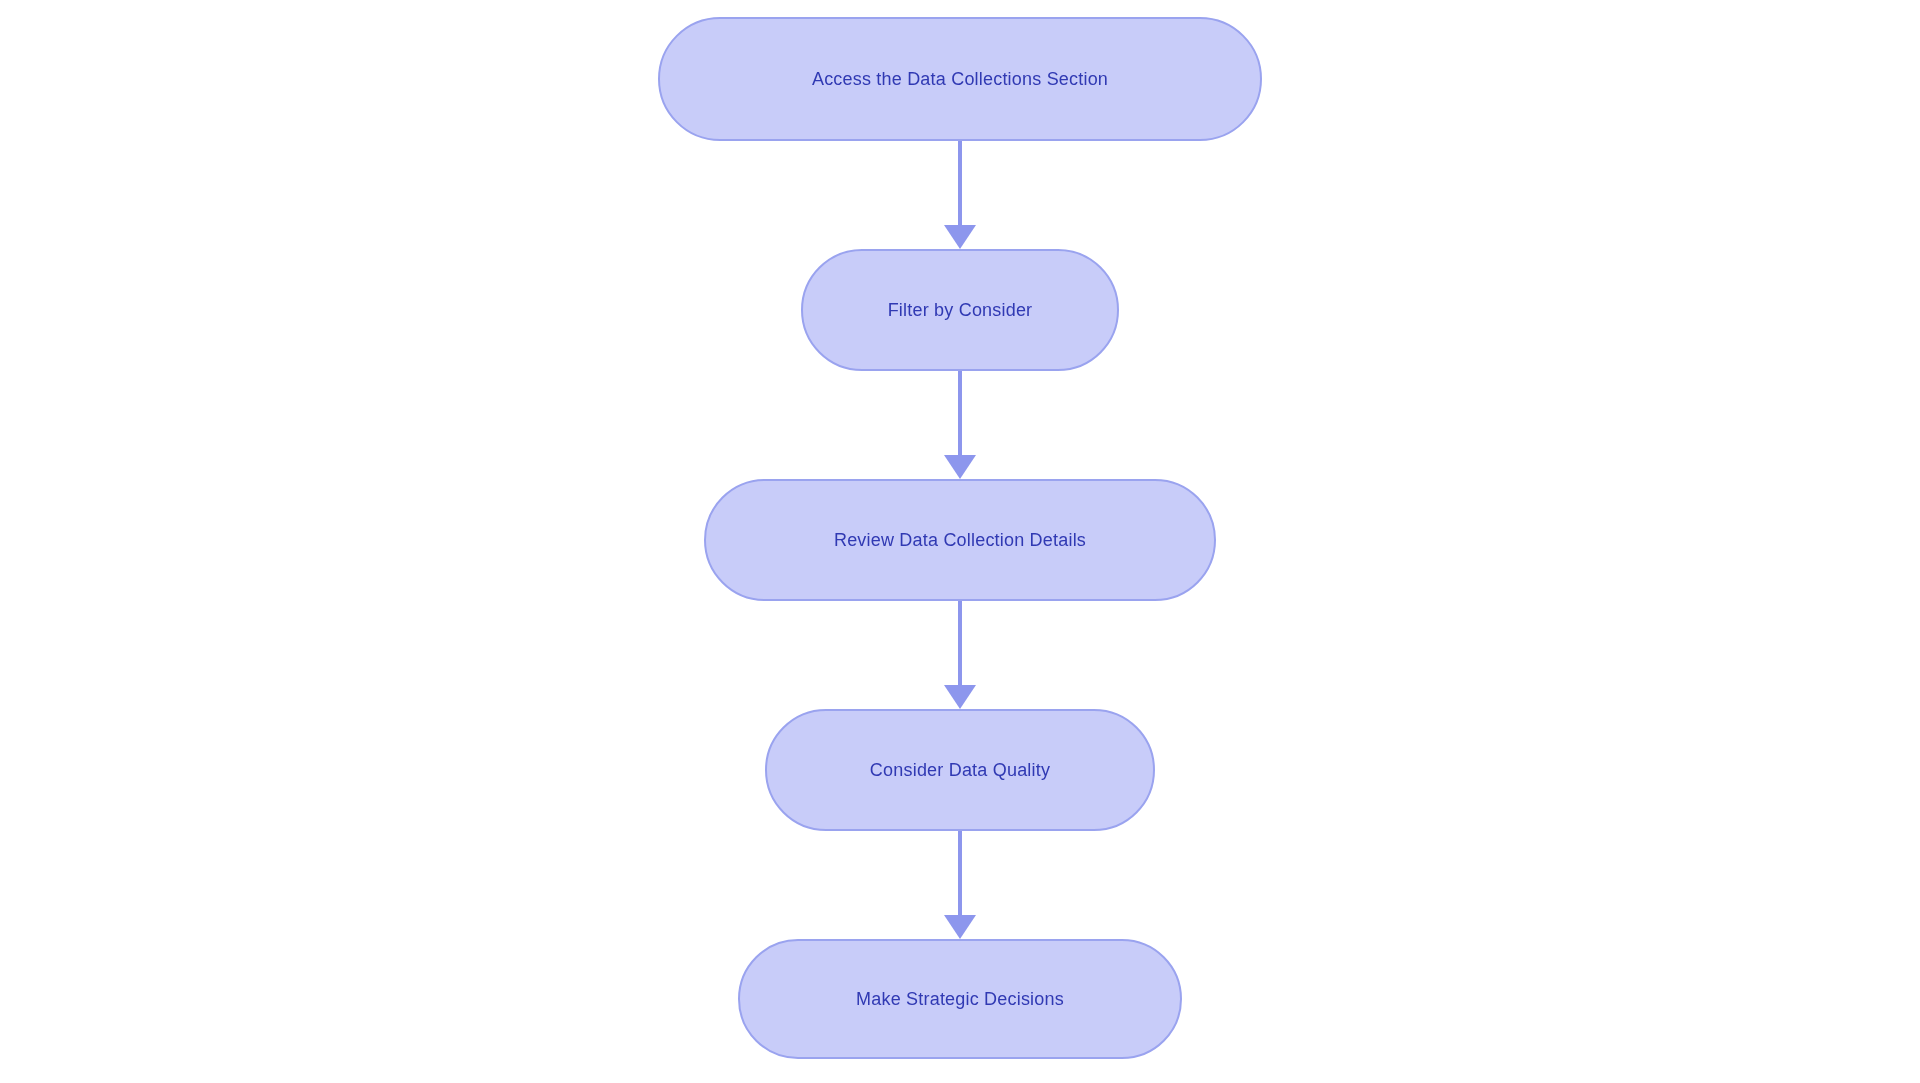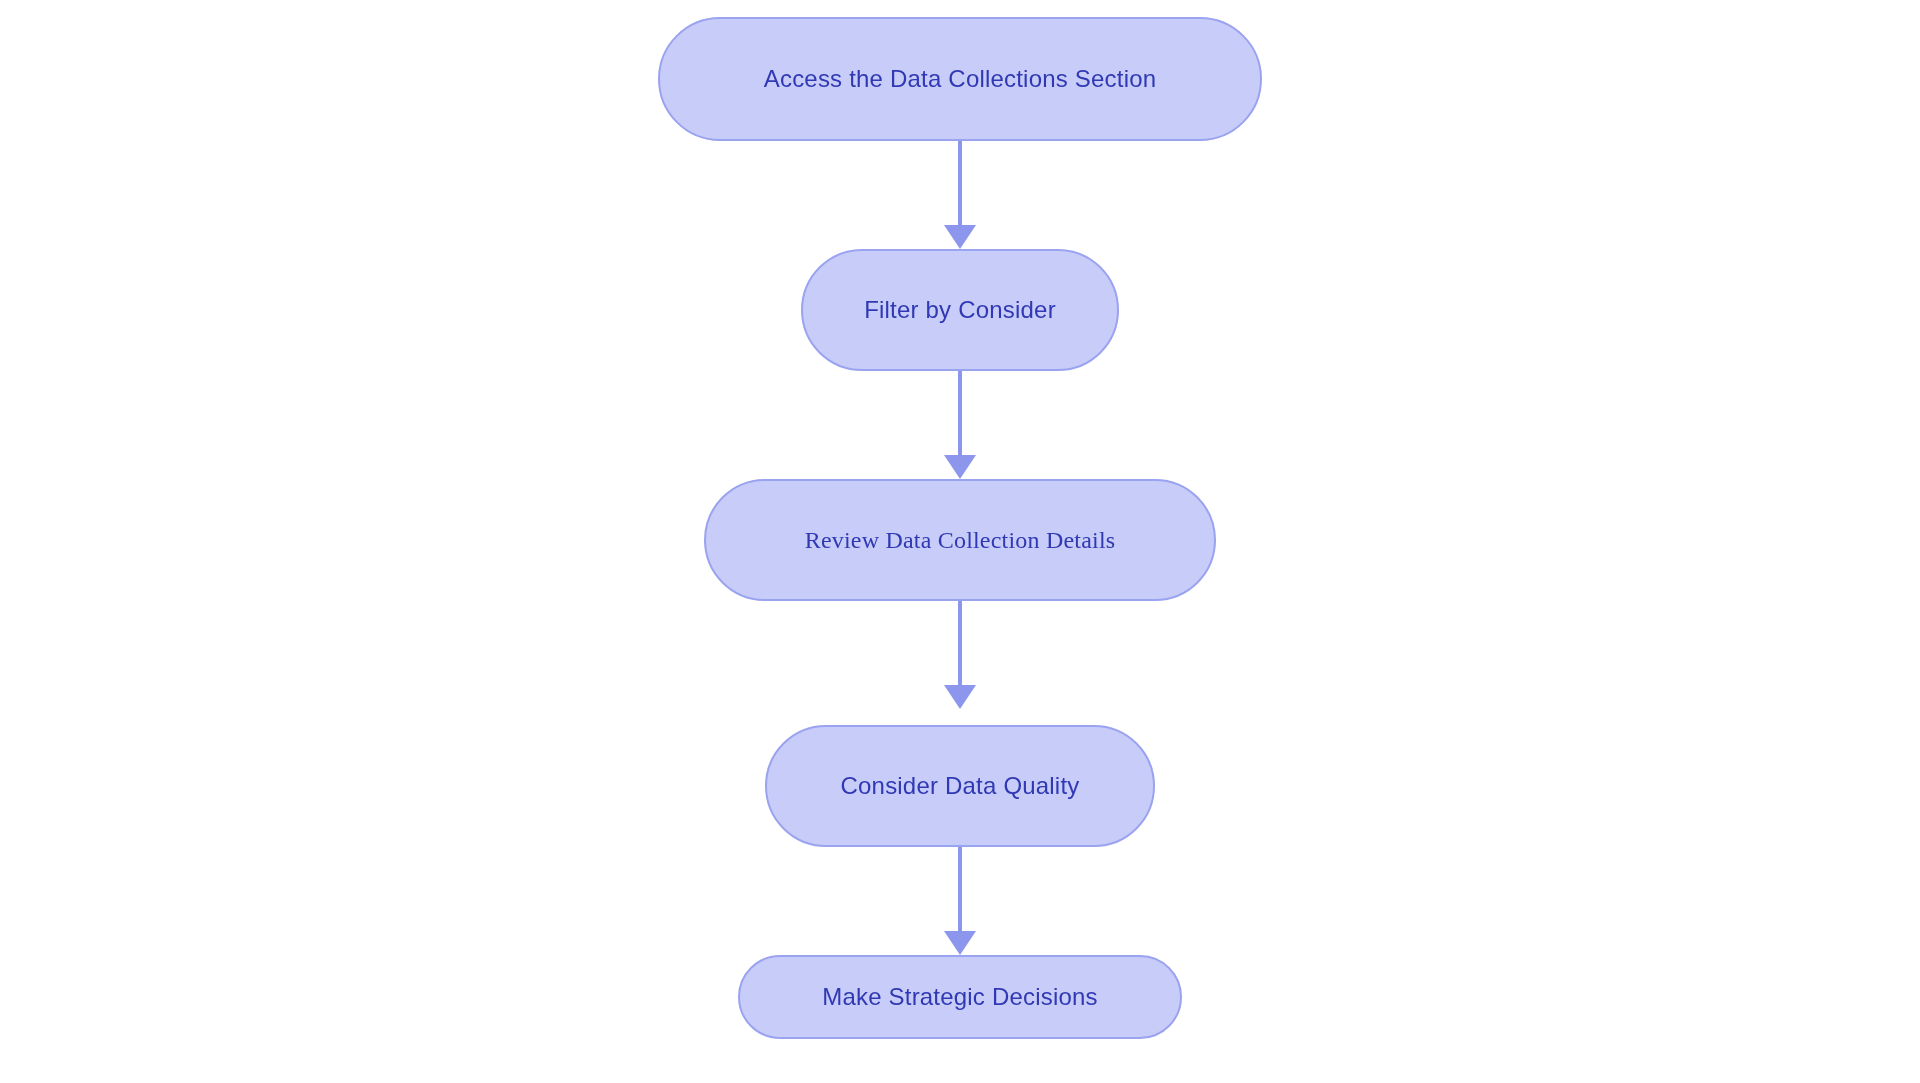--- a/index.html
+++ b/index.html
@@ -27,31 +27,31 @@
   }
   .flow-node {
     height: 122px;
     border-radius: 61px;
     background: var(--node-fill);
     border: 2px solid var(--node-border);
     color: var(--node-text);
     display: flex;
     align-items: center;
     justify-content: center;
-    font-size: 24px;
+    font-size: 18px;
     letter-spacing: 0.2px;
     white-space: nowrap;
     flex: 0 0 auto;
   }
   
   .flow-node.n1 { width: 604px; height: 124px; border-radius: 62px; }
   .flow-node.n2 { width: 318px; }
-  .flow-node.n3 { width: 512px; font-family: Liberation Serif, serif; }
-  .flow-node.n4 { width: 390px; margin-top: 16px; }
-  .flow-node.n5 { width: 444px; height: 84px; }
+  .flow-node.n3 { width: 512px; }
+  .flow-node.n4 { width: 390px; }
+  .flow-node.n5 { width: 444px; height: 120px; }
   .flow-arrow {
     height: 108px;
     display: flex;
     flex-direction: column;
     align-items: center;
     flex: 0 0 auto;
   }
   .flow-arrow .shaft {
     flex: 1 1 auto;
     width: 4px;

